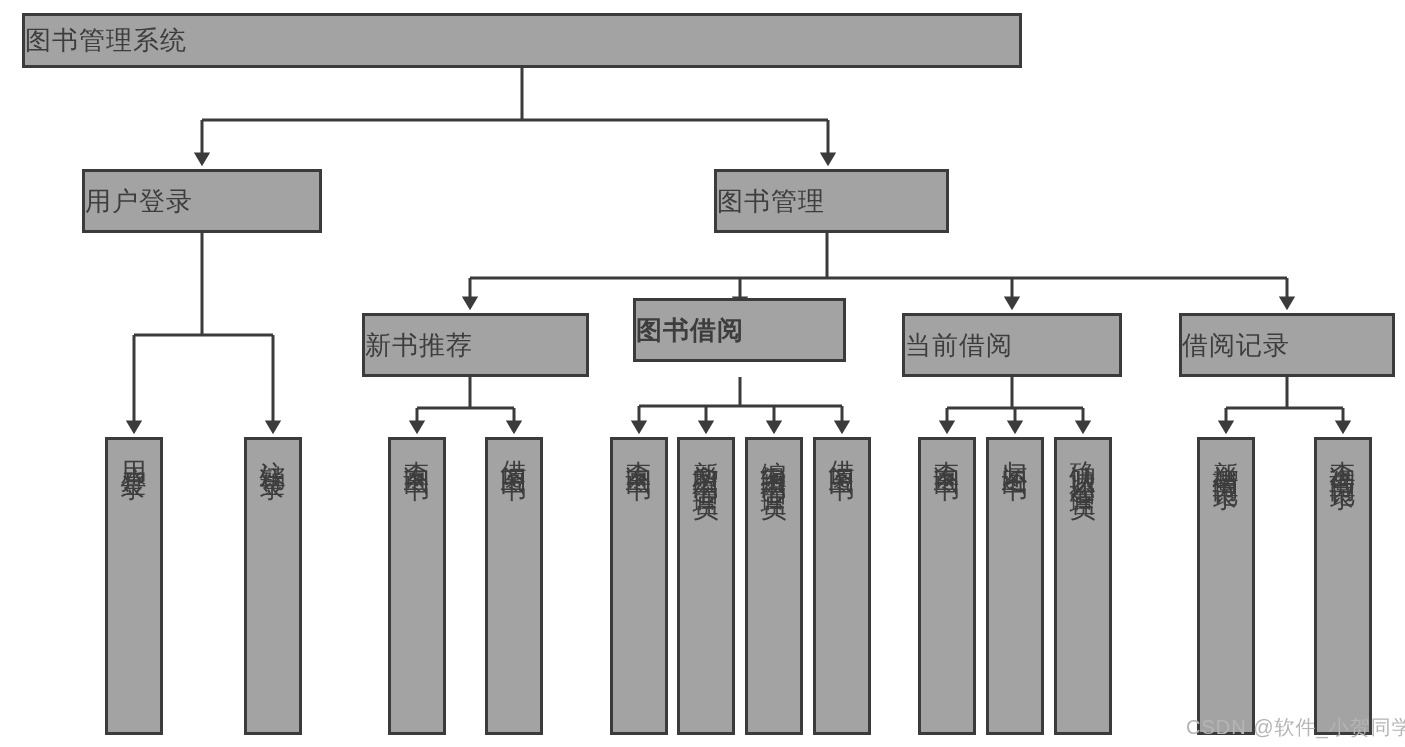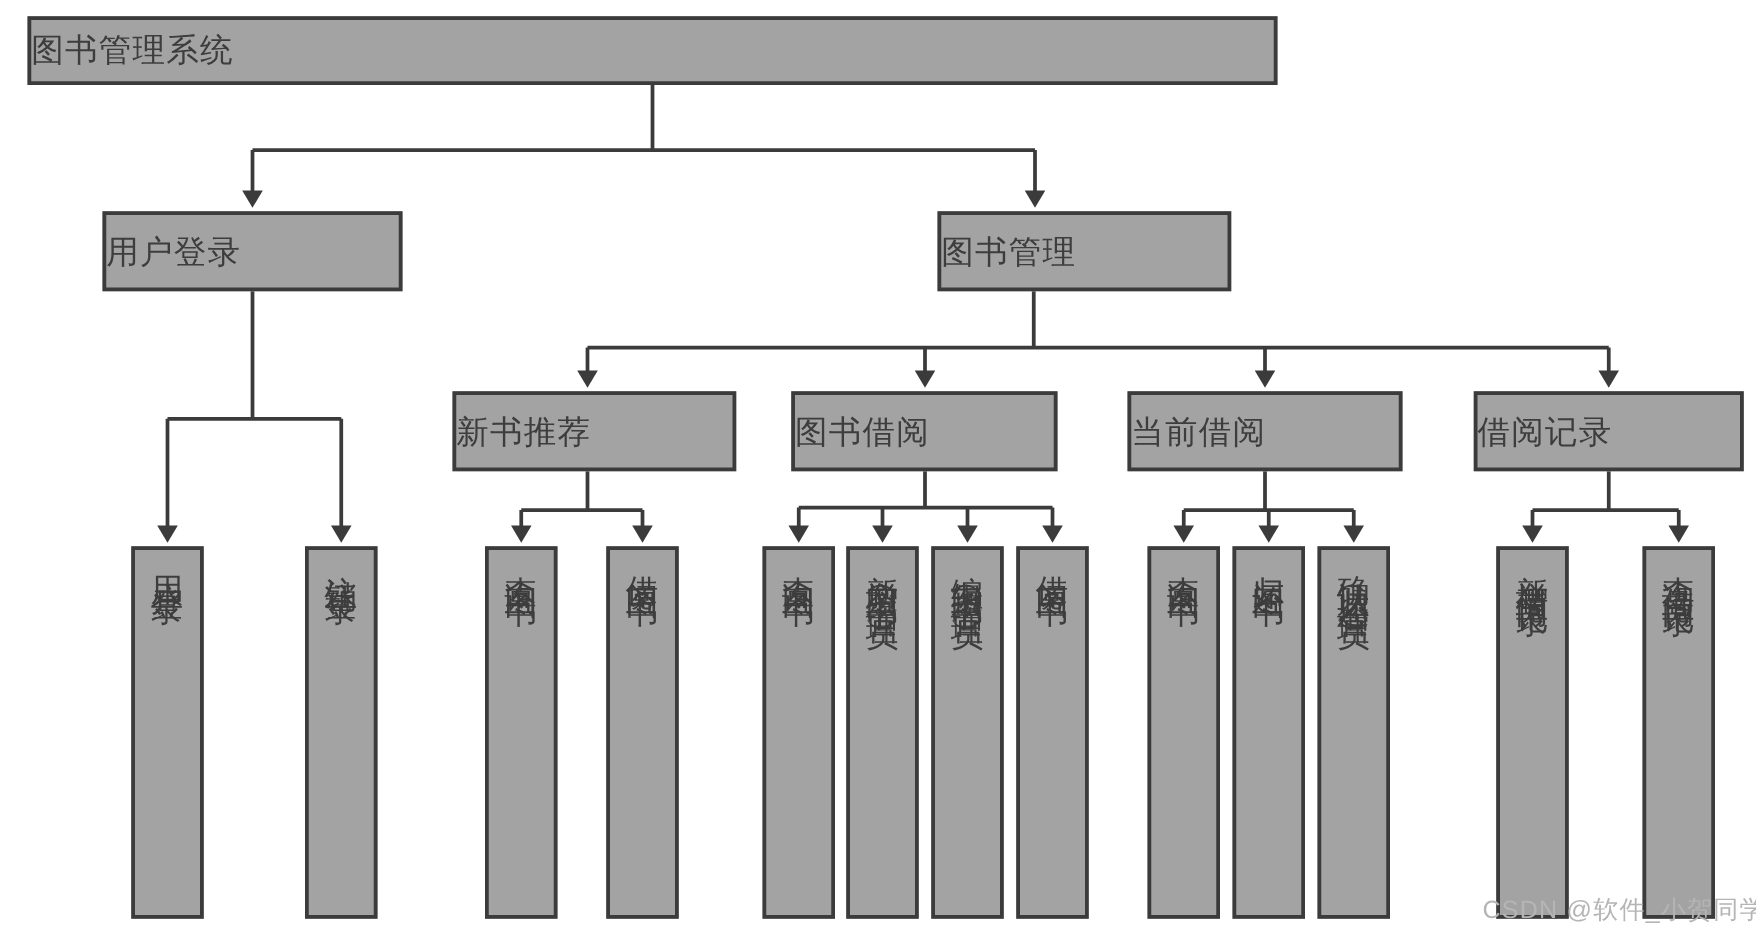--- a/index.html
+++ b/index.html
@@ -91,28 +91,28 @@
     </g>
   </svg>
 
   <div class="node" style="left:22px;top:13px;width:1000px;height:55px;">
     <span class="lbl">图书管理系统</span>
   </div>
 
   <div class="node" style="left:82px;top:169px;width:240px;height:64px;">
     <span class="lbl">用户登录</span>
   </div>
-  <div class="node" style="left:750px;top:169px;width:235px;height:64px;">
+  <div class="node" style="left:714px;top:169px;width:235px;height:64px;">
     <span class="lbl">图书管理</span>
   </div>
 
   <div class="node" style="left:362px;top:313px;width:227px;height:64px;">
     <span class="lbl">新书推荐</span>
   </div>
-  <div class="node" style="left:633px;top:313px;width:213px;height:64px;">
+  <div class="node" style="left:633px;top:298px;width:213px;height:64px;font-weight:bold;">
     <span class="lbl">图书借阅</span>
   </div>
   <div class="node" style="left:902px;top:313px;width:220px;height:64px;">
     <span class="lbl">当前借阅</span>
   </div>
   <div class="node" style="left:1179px;top:313px;width:216px;height:64px;">
     <span class="lbl">借阅记录</span>
   </div>
 
   <div class="node vnode" style="left:105px;top:437px;width:58px;height:298px;">

